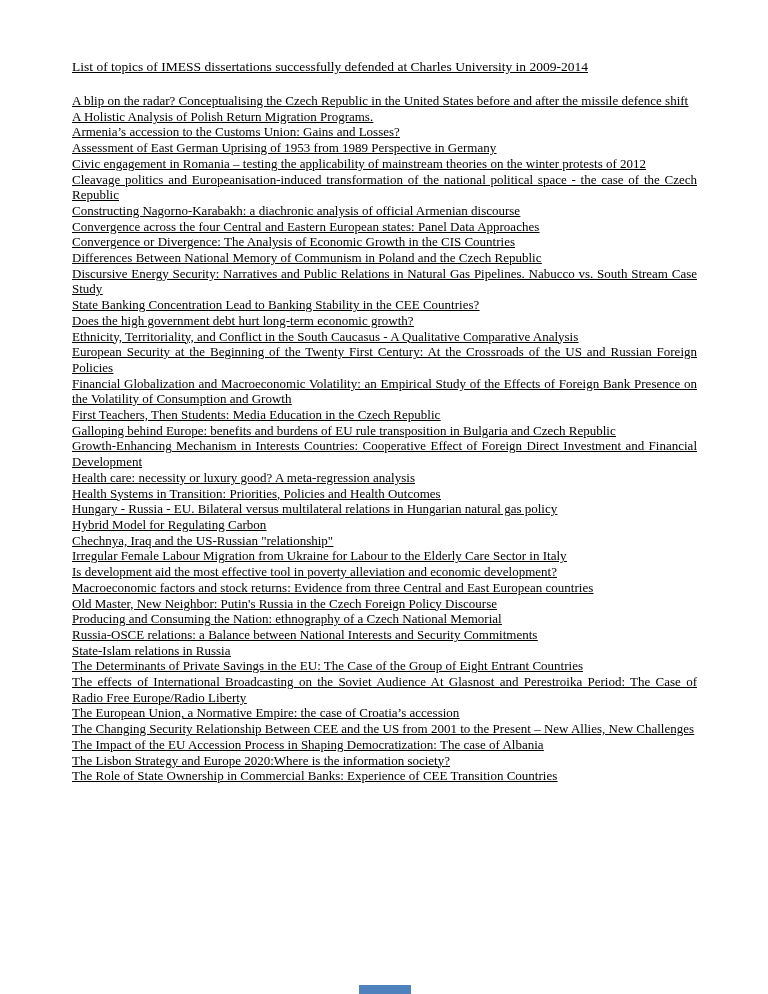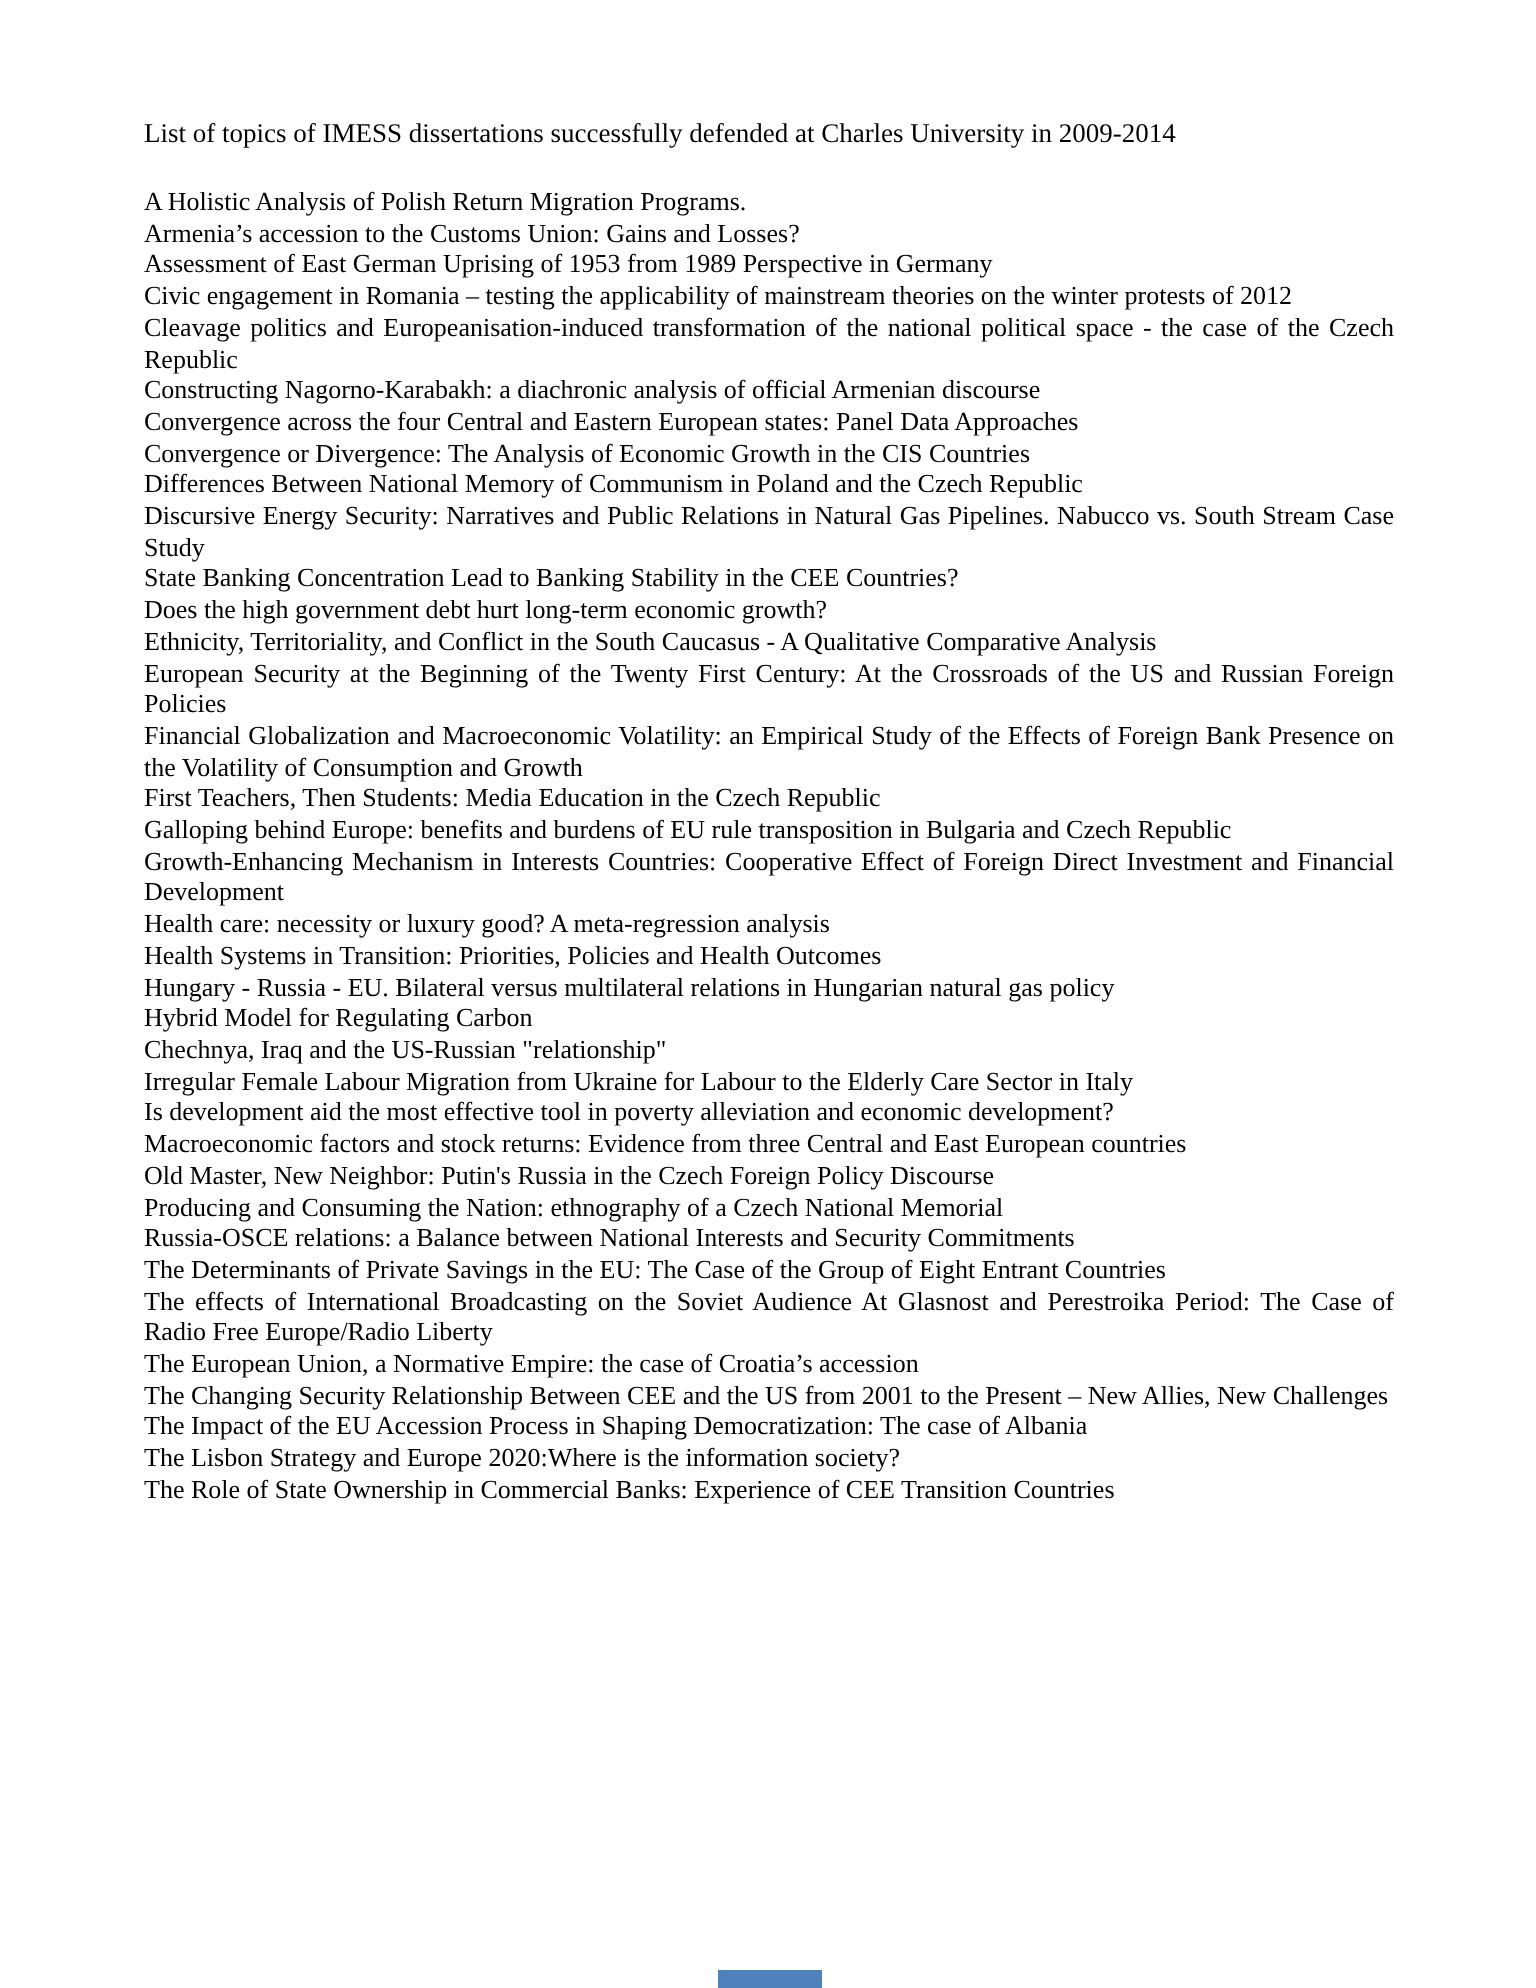--- a/index.html
+++ b/index.html
@@ -1,15 +1,15 @@
 <!DOCTYPE html>
 <html><head>
 <meta charset="utf-8">
 <style>
-  * { margin: 0; padding: 0; box-sizing: border-box; }
+  * { margin: 0; padding: 0; box-sizing: border-box; text-decoration: underline; }
   html, body {
     width: 768px;
     height: 994px;
     background: #ffffff;
   }
   body {
     font-family: "Liberation Serif", serif;
     color: #000000;
     position: relative;
     overflow: hidden;
@@ -45,20 +45,21 @@
     background: #4f81bd;
   }
 </style>
 </head>
 <body>
 
 <div class="page">
   <h1 class="doc-title">List of topics of IMESS dissertations successfully defended at Charles University in 2009-2014</h1>
 
   <div class="doc-body">
+      <p class="doc-item">A blip on the radar? Conceptualising the Czech Republic in the United States before and after the missile defence shift</p>
       <p class="doc-item">A Holistic Analysis of Polish Return Migration Programs.</p>
       <p class="doc-item">Armenia’s accession to the Customs Union: Gains and Losses?</p>
       <p class="doc-item">Assessment of East German Uprising of 1953 from 1989 Perspective in Germany</p>
       <p class="doc-item">Civic engagement in Romania – testing the applicability of mainstream theories on the winter protests of 2012</p>
       <p class="doc-item">Cleavage politics and Europeanisation-induced transformation of the national political space - the case of the Czech Republic</p>
       <p class="doc-item">Constructing Nagorno-Karabakh: a diachronic analysis of official Armenian discourse</p>
       <p class="doc-item">Convergence across the four Central and Eastern European states: Panel Data Approaches</p>
       <p class="doc-item">Convergence or Divergence: The Analysis of Economic Growth in the CIS Countries</p>
       <p class="doc-item">Differences Between National Memory of Communism in Poland and the Czech Republic</p>
       <p class="doc-item">Discursive Energy Security: Narratives and Public Relations in Natural Gas Pipelines. Nabucco vs. South Stream Case Study</p>
@@ -74,20 +75,21 @@
       <p class="doc-item">Health Systems in Transition: Priorities, Policies and Health Outcomes</p>
       <p class="doc-item">Hungary - Russia - EU. Bilateral versus multilateral relations in Hungarian natural gas policy</p>
       <p class="doc-item">Hybrid Model for Regulating Carbon</p>
       <p class="doc-item">Chechnya, Iraq and the US-Russian "relationship"</p>
       <p class="doc-item">Irregular Female Labour Migration from Ukraine for Labour to the Elderly Care Sector in Italy</p>
       <p class="doc-item">Is development aid the most effective tool in poverty alleviation and economic development?</p>
       <p class="doc-item">Macroeconomic factors and stock returns: Evidence from three Central and East European countries</p>
       <p class="doc-item">Old Master, New Neighbor: Putin's Russia in the Czech Foreign Policy Discourse</p>
       <p class="doc-item">Producing and Consuming the Nation: ethnography of a Czech National Memorial</p>
       <p class="doc-item">Russia-OSCE relations: a Balance between National Interests and Security Commitments</p>
+      <p class="doc-item">State-Islam relations in Russia</p>
       <p class="doc-item">The Determinants of Private Savings in the EU: The Case of the Group of Eight Entrant Countries</p>
       <p class="doc-item">The effects of International Broadcasting on the Soviet Audience At Glasnost and Perestroika Period: The Case of Radio Free Europe/Radio Liberty</p>
       <p class="doc-item">The European Union, a Normative Empire: the case of Croatia’s accession</p>
       <p class="doc-item">The Changing Security Relationship Between CEE and the US from 2001 to the Present – New Allies, New Challenges</p>
       <p class="doc-item">The Impact of the EU Accession Process in Shaping Democratization: The case of Albania</p>
       <p class="doc-item">The Lisbon Strategy and Europe 2020:Where is the information society?</p>
       <p class="doc-item">The Role of State Ownership in Commercial Banks: Experience of CEE Transition Countries</p>
     </div>
 
   <div class="footer-bar" style="background-color: rgb(79, 129, 189);"></div>

